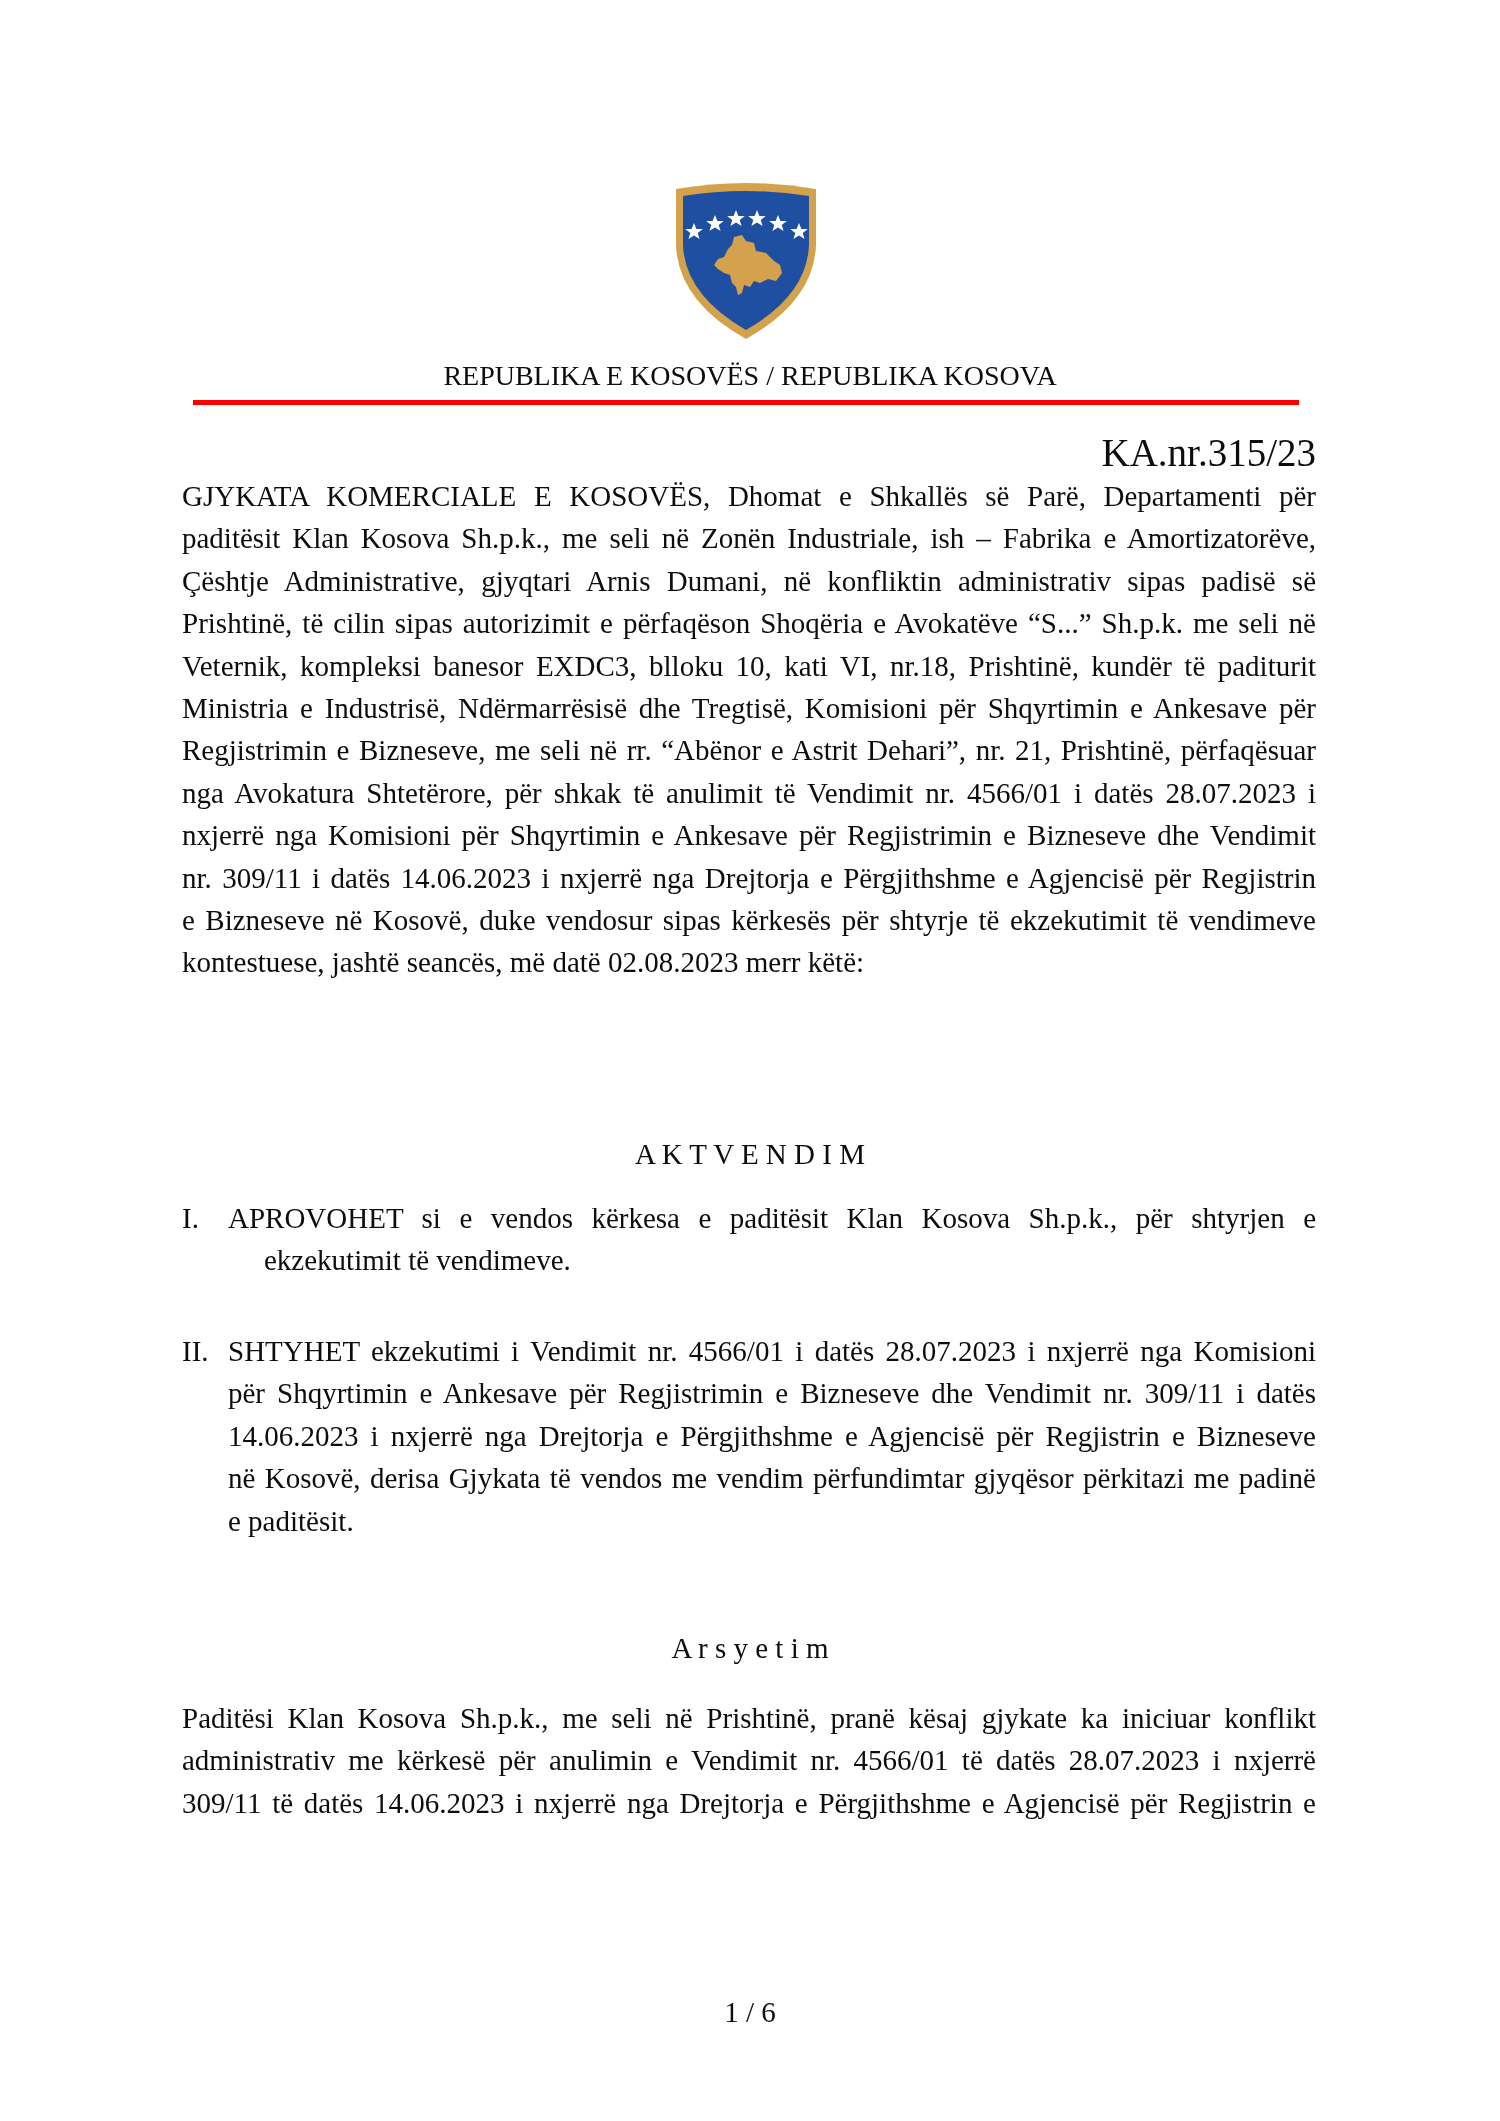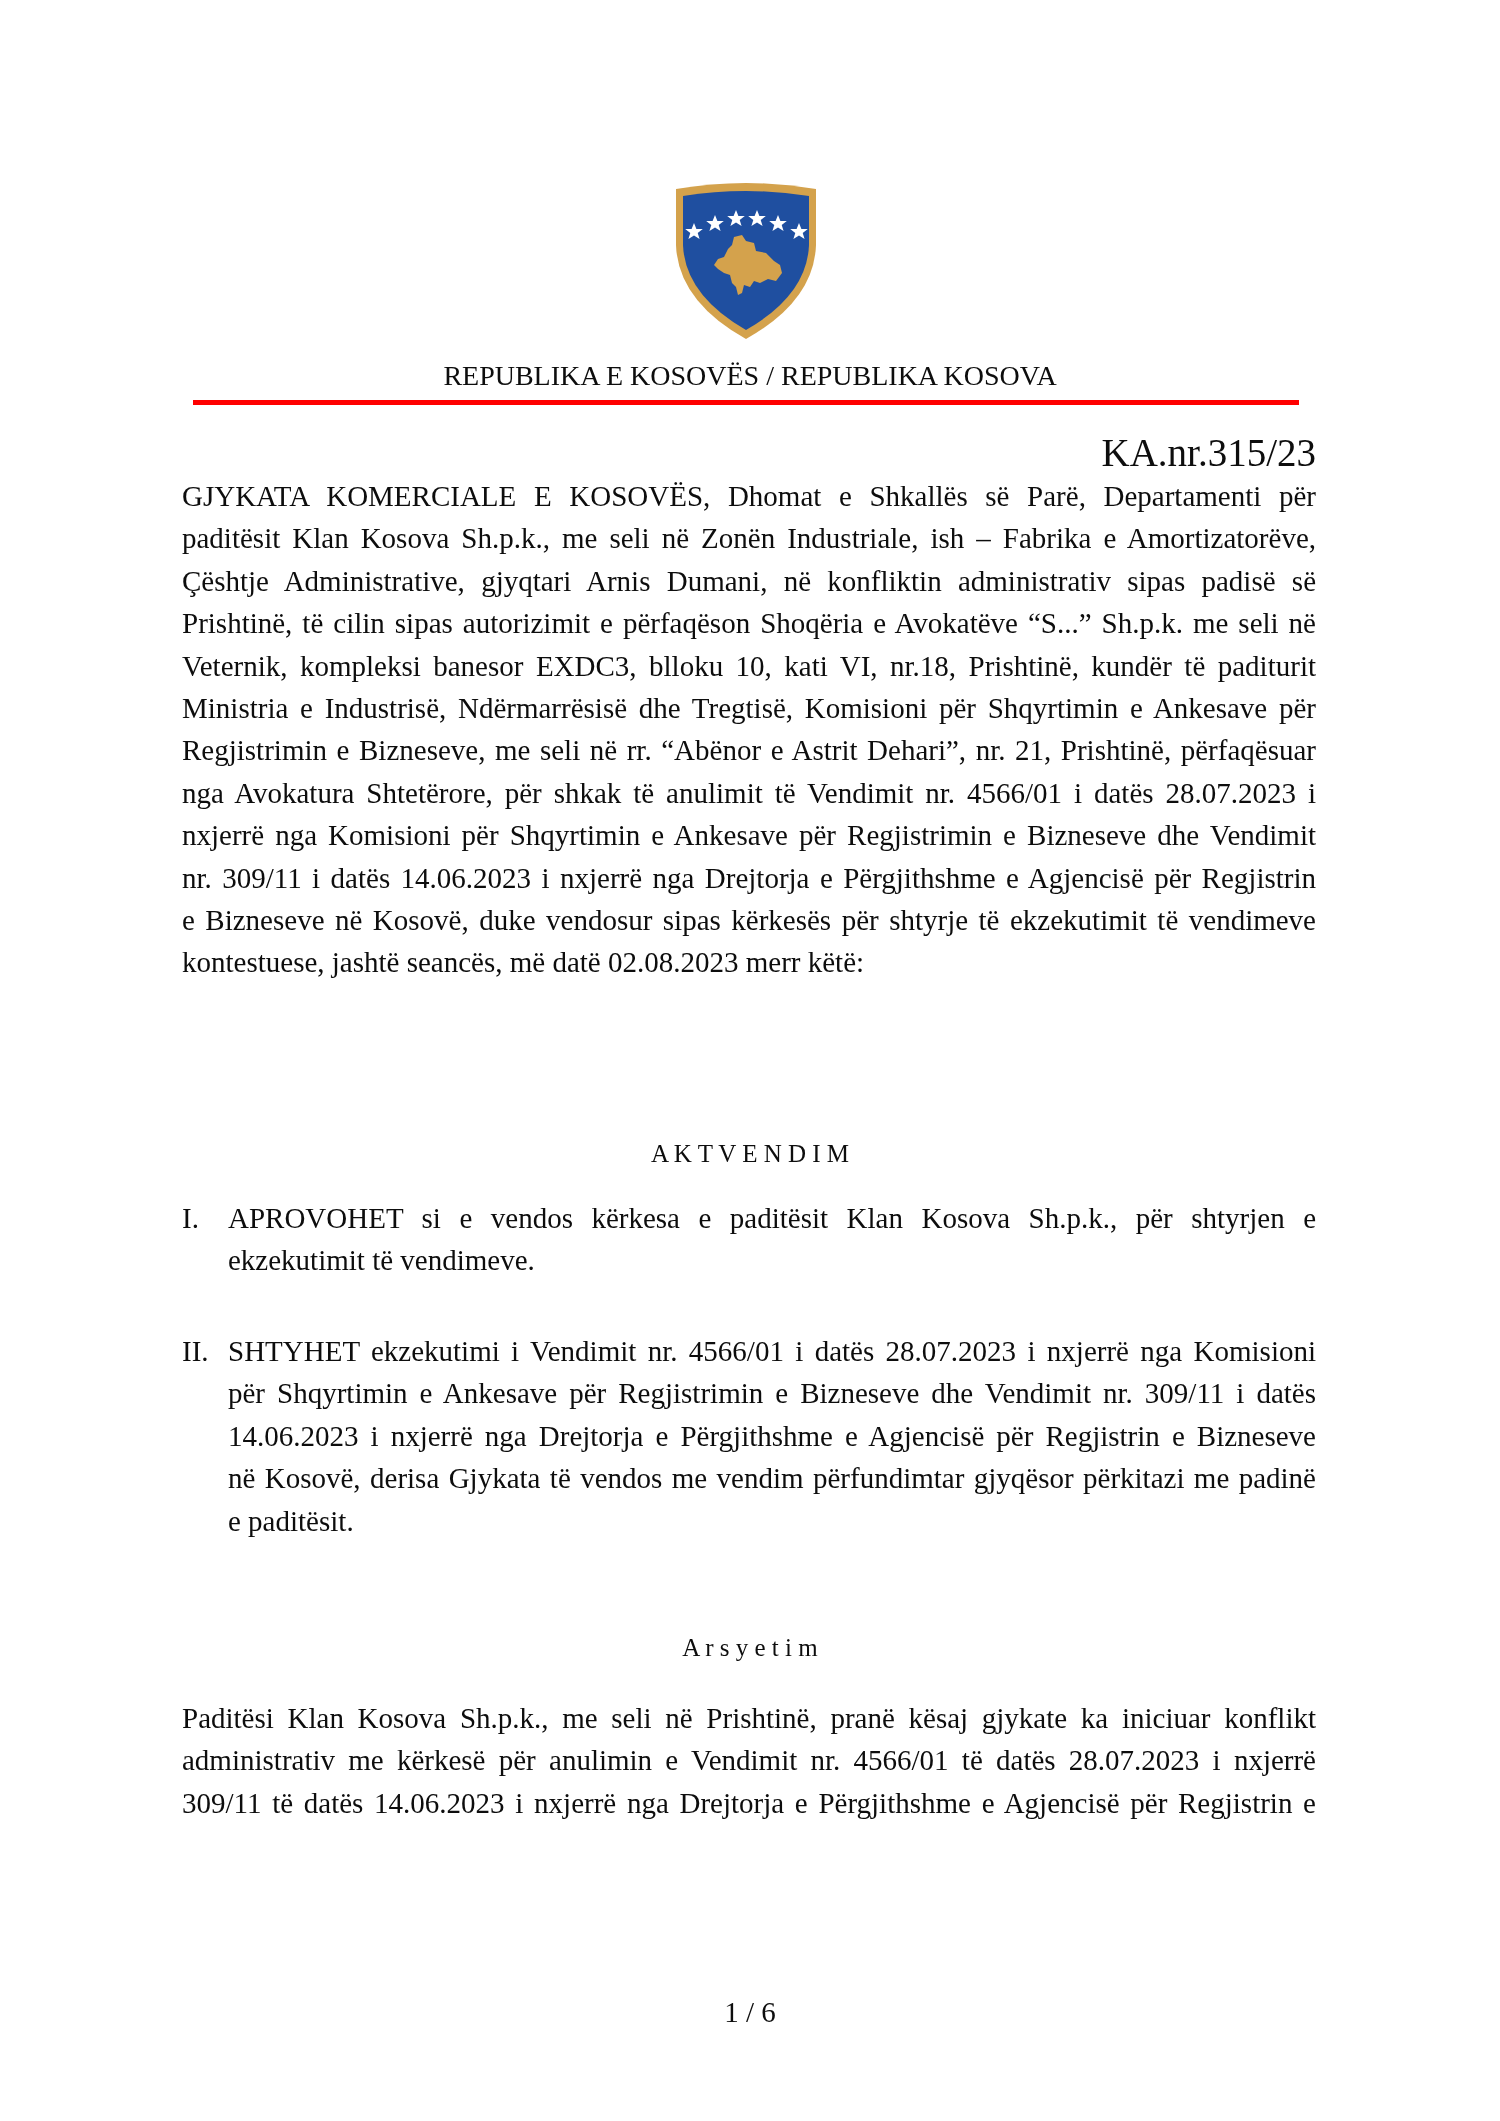--- a/index.html
+++ b/index.html
@@ -7,21 +7,21 @@
          font-family:"Liberation Serif", "DejaVu Serif", serif; color:#0d0d0d; }
   .page { position:absolute; left:0; top:0; width:1500px; height:2121px; }
   .emblem { position:absolute; left:674px; top:183px; width:144px; height:158px; }
   .republic { position:absolute; left:0; width:1500px; top:356px; text-align:center;
               font-size:28px; letter-spacing:0px; line-height:40px; }
   .redline { position:absolute; left:193px; top:400px; width:1106px; height:5px; background:#ff0000; }
   .caseno { position:absolute; right:184px; top:433px; font-size:39px; line-height:40px; }
   .block { position:absolute; left:182px; width:1134px; font-size:29px; }
   .line { display:block; height:42.4px; line-height:42.4px; text-align:justify; text-align-last:justify; white-space:nowrap; }
   .line.last { text-align-last:left; }
-  .heading { position:absolute; left:0; width:1500px; text-align:center; font-size:25px; line-height:40px; }
+  .heading { position:absolute; left:0; width:1500px; text-align:center; font-size:29px; line-height:40px; }
   .list-item { position:absolute; left:182px; width:1134px; font-size:29px; }
   .list-marker { position:absolute; left:0; top:0; line-height:42.4px; }
   .list-body { position:absolute; left:46px; width:1088px; }
   .pageno { position:absolute; left:0; width:1500px; top:1992px; text-align:center; font-size:29px; line-height:40px; }
 </style>
 </head>
 <body>
 
 <div class="page">
 
@@ -58,21 +58,21 @@
     <div class="line" style="white-space: normal;">e Bizneseve në Kosovë, duke vendosur sipas kërkesës për shtyrje të ekzekutimit të vendimeve</div>
     <div class="line last" style="white-space: normal;">kontestuese, jashtë seancës, më datë 02.08.2023 merr këtë:</div>
   </div>
 
   <div class="heading" style="top:1134px;">A K T V E N D I M</div>
 
   <div class="list-item" style="top:1197px;">
     <div class="list-marker">I.</div>
     <div class="list-body">
       <div class="line" style="white-space: normal;">APROVOHET si e vendos kërkesa e paditësit Klan Kosova Sh.p.k., për shtyrjen e</div>
-      <div class="line last" style="white-space: normal;">ekzekutimit të vendimeve.</div>
+      <div class="line last" style="white-space: normal; margin-left: 36px;">ekzekutimit të vendimeve.</div>
     </div>
   </div>
 
   <div class="list-item" style="top:1330px;">
     <div class="list-marker">II.</div>
     <div class="list-body">
       <div class="line" style="white-space: normal;">SHTYHET ekzekutimi i Vendimit nr. 4566/01 i datës 28.07.2023 i nxjerrë nga Komisioni</div>
       <div class="line" style="white-space: normal;">për Shqyrtimin e Ankesave për Regjistrimin e Bizneseve dhe Vendimit nr. 309/11 i datës</div>
       <div class="line" style="white-space: normal;">14.06.2023 i nxjerrë nga Drejtorja e Përgjithshme e Agjencisë për Regjistrin e Bizneseve</div>
       <div class="line" style="white-space: normal;">në Kosovë, derisa Gjykata të vendos me vendim përfundimtar gjyqësor përkitazi me padinë</div>

